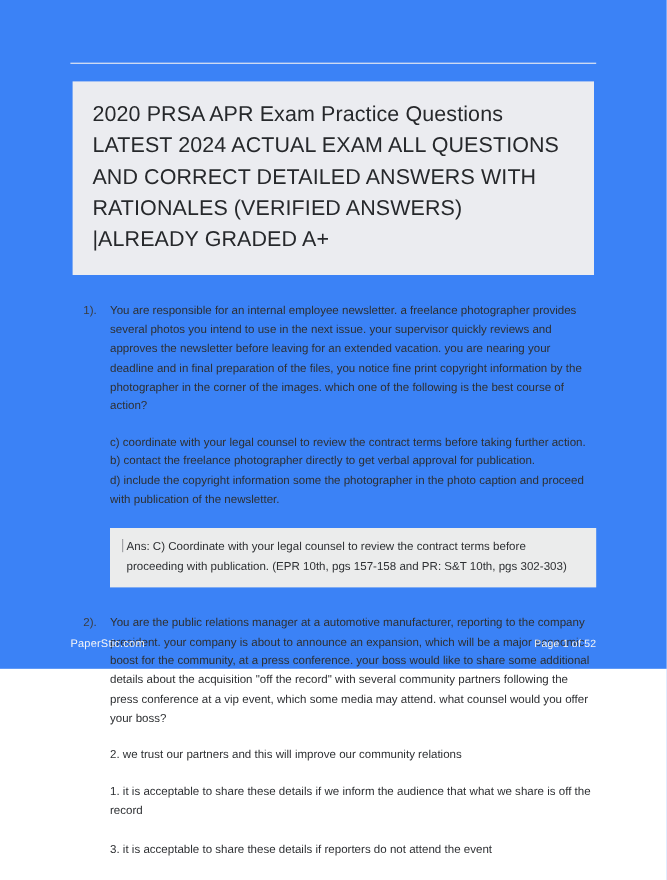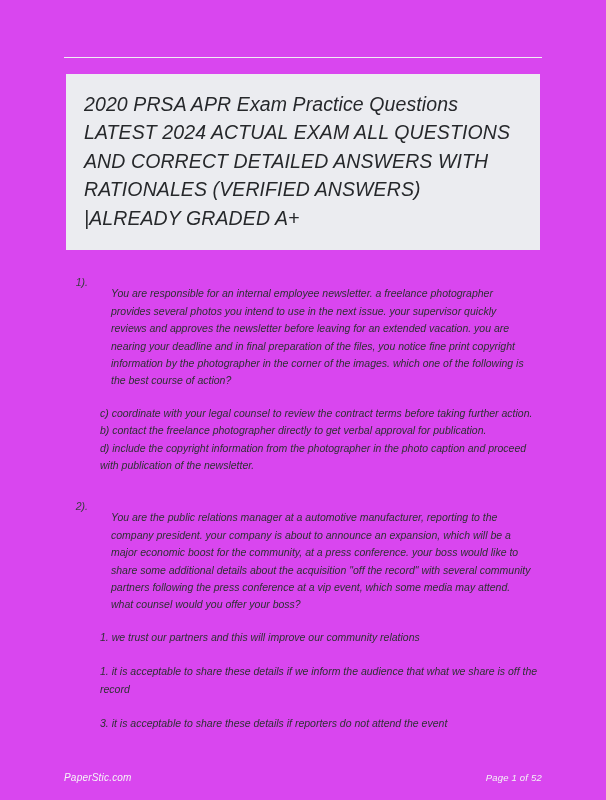--- a/index.html
+++ b/index.html
@@ -12,24 +12,23 @@
     height: 800px;
     font-family: "Liberation Sans", sans-serif;
     color: #2e3033;
     -webkit-font-smoothing: antialiased;
     overflow: hidden;
   }
 
   .page {
     position: relative;
     width: 606px;
-    height: 800px;
-    background: #d946ef;
-    box-sizing: border-box;
-    font-style: italic;
+    height: 608px;
+    background: #3b82f6;
+    box-sizing: border-box;
   }
 
   
   .top-rule {
     position: absolute;
     left: 64px;
     right: 64px;
     top: 57px;
     height: 1px;
     background: #f0f0f2;
@@ -77,21 +76,21 @@
     color: #3a3c3f;
   }
   .q-body {
     flex: 1;
     min-width: 0;
   }
   .q-stem {
     font-size: 10.5px;
     line-height: 17.4px;
     color: #2e3033;
-    margin: 11px;
+    margin: 0;
     text-align: left;
   }
 
   .opt-group {
     margin-top: 15px;
   }
   .opt-line {
     font-size: 10.5px;
     line-height: 17.4px;
     color: #2e3033;
@@ -162,31 +161,35 @@
       <h1 class="doc-title">2020 PRSA APR Exam Practice Questions LATEST 2024 ACTUAL EXAM ALL QUESTIONS AND CORRECT DETAILED ANSWERS WITH RATIONALES (VERIFIED ANSWERS) |ALREADY GRADED A+</h1>
     </div>
 
     <div class="question-block">
       <div class="q-number">1).</div>
       <div class="q-body">
         <p class="q-stem">You are responsible for an internal employee newsletter. a freelance photographer provides several photos you intend to use in the next issue. your supervisor quickly reviews and approves the newsletter before leaving for an extended vacation. you are nearing your deadline and in final preparation of the files, you notice fine print copyright information by the photographer in the corner of the images. which one of the following is the best course of action?</p>
         <div class="opt-group">
           <p class="opt-line">c) coordinate with your legal counsel to review the contract terms before taking further action.</p>
           <p class="opt-line">b) contact the freelance photographer directly to get verbal approval for publication.</p>
-          <p class="opt-line">d) include the copyright information from the photographer in the photo caption and proceed with publication of the newsletter.</p>
+          <p class="opt-line">d) include the copyright information some the photographer in the photo caption and proceed with publication of the newsletter.</p>
+        </div>
+        <div class="answer-box">
+          <span class="answer-caret"></span>
+          <p class="answer-text">Ans: C) Coordinate with your legal counsel to review the contract terms before proceeding with publication. (EPR 10th, pgs 157-158 and PR: S&amp;T 10th, pgs 302-303)</p>
         </div>
       </div>
     </div>
 
     <div class="question-block">
       <div class="q-number">2).</div>
       <div class="q-body">
         <p class="q-stem">You are the public relations manager at a automotive manufacturer, reporting to the company president. your company is about to announce an expansion, which will be a major economic boost for the community, at a press conference. your boss would like to share some additional details about the acquisition "off the record" with several community partners following the press conference at a vip event, which some media may attend. what counsel would you offer your boss?</p>
         <div class="opt-group spaced">
-          <p class="opt-line">1. we trust our partners and this will improve our community relations</p>
+          <p class="opt-line">2. we trust our partners and this will improve our community relations</p>
           <p class="opt-line">1. it is acceptable to share these details if we inform the audience that what we share is off the record</p>
           <p class="opt-line">3. it is acceptable to share these details if reporters do not attend the event</p>
 
         </div>
       </div>
     </div>
 
   </div>
 
   <div class="footer">

